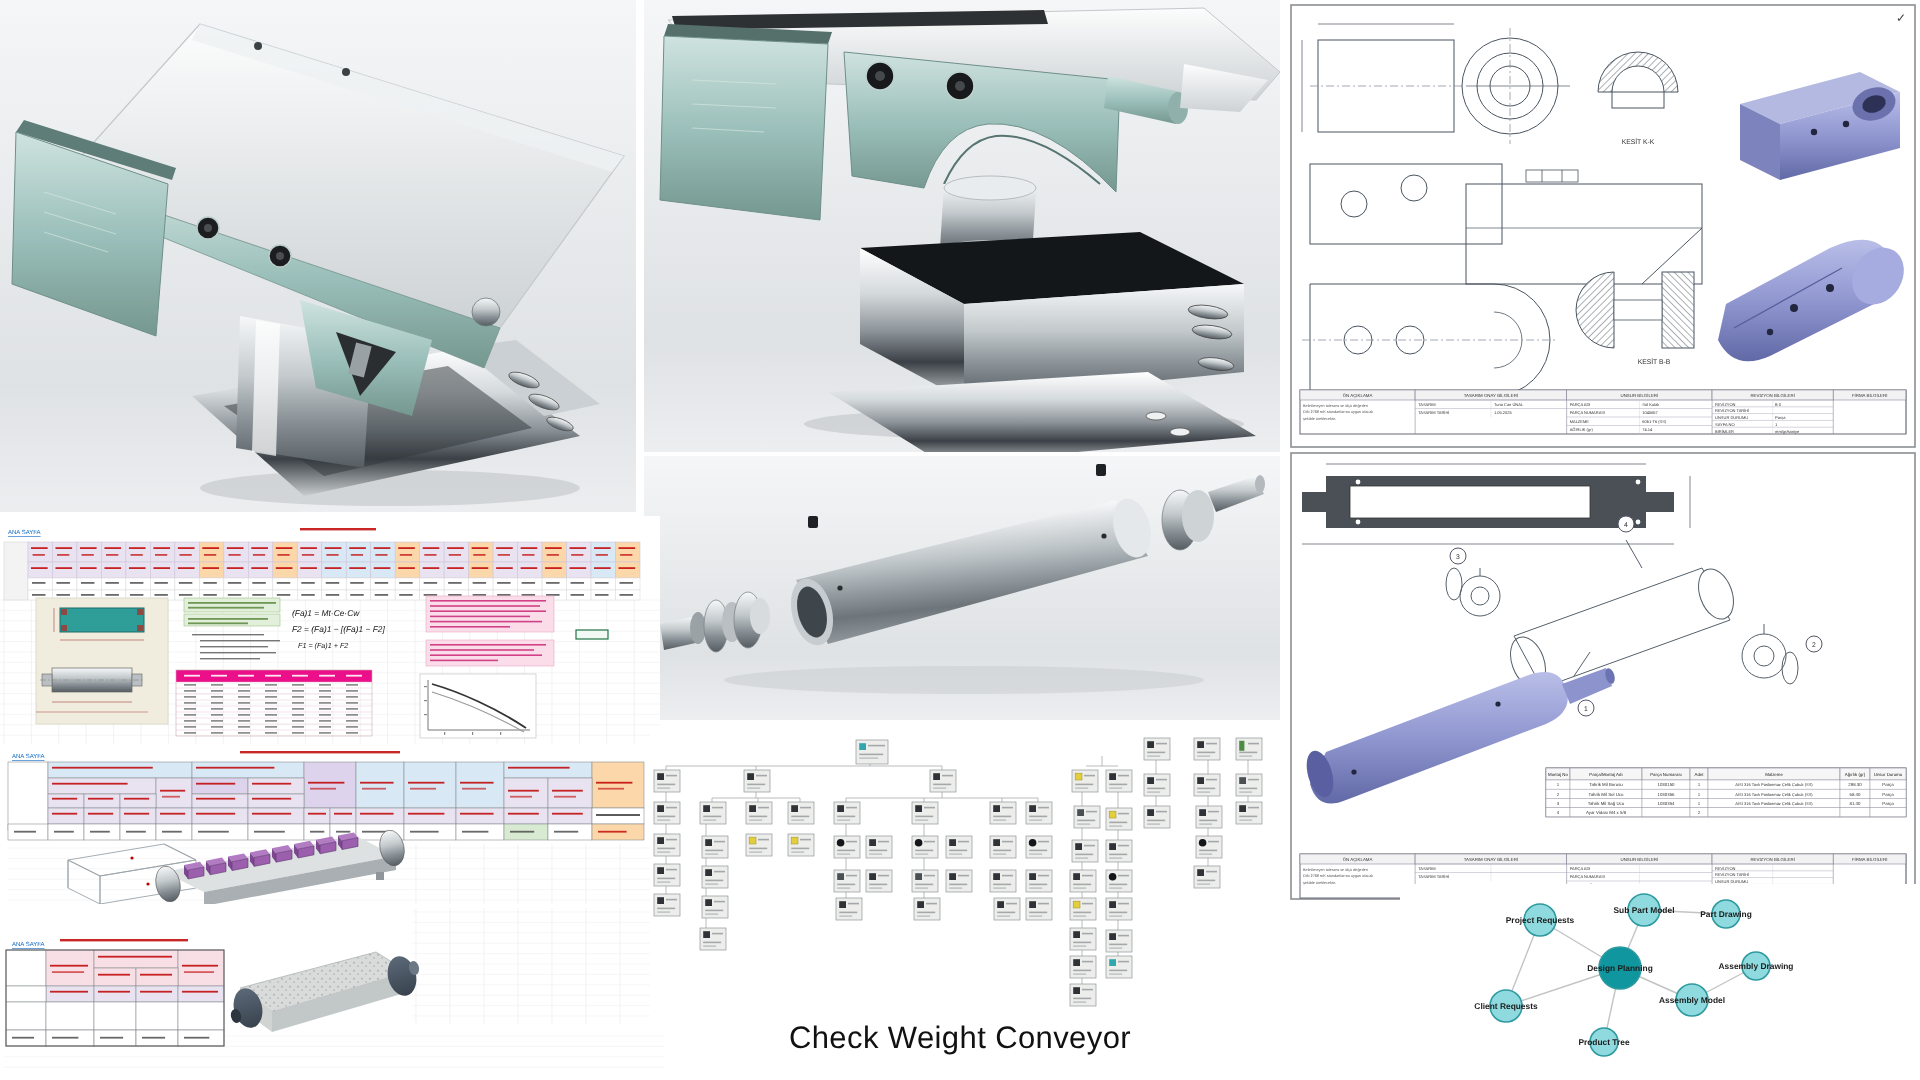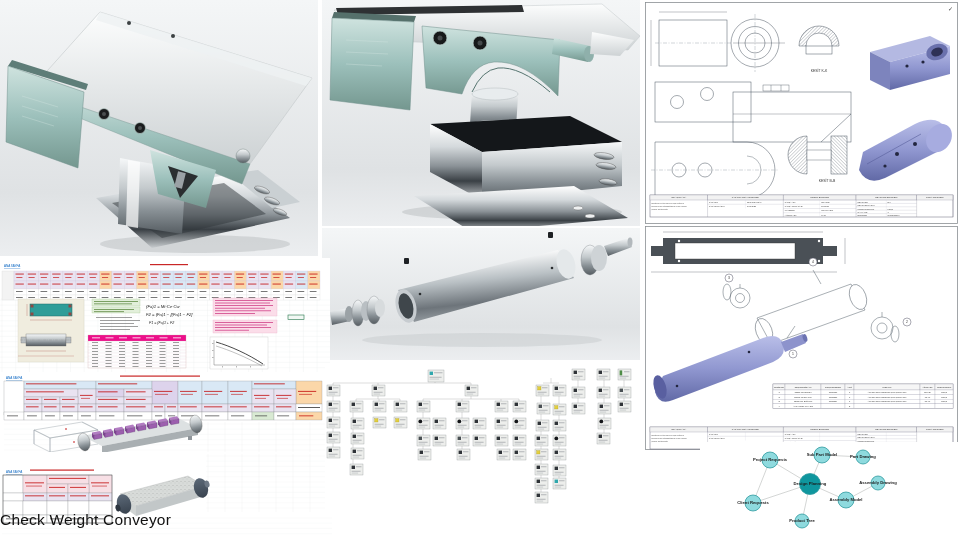--- a/index.html
+++ b/index.html
@@ -1,21 +1,21 @@
 <!DOCTYPE html>
 <html><head>
 <meta charset="utf-8">
 <style>
   html,body{margin:0;padding:0;background:#fff;}
   #stage{position:relative;width:960px;height:540px;background:#ffffff;overflow:hidden;
          font-family:"Liberation Sans",sans-serif;}
   .panel{position:absolute;}
   svg text{font-family:"Liberation Sans",sans-serif;}
   .serif{font-family:"Liberation Serif",serif;font-style:italic;}
-  #caption{position:absolute;top:511px;left:0;width:960px;text-align:left;
+  #caption{position:absolute;top:511px;left:0;width:960px;text-align:center;
            font-size:15.5px;color:#111;letter-spacing:.2px;}
 </style>
 </head>
 <body>
 
 <div id="stage">
 
 <svg width="0" height="0" style="position:absolute">
 <defs>
   <linearGradient id="bgPhoto" x1="0" y1="0" x2="0" y2="1">

